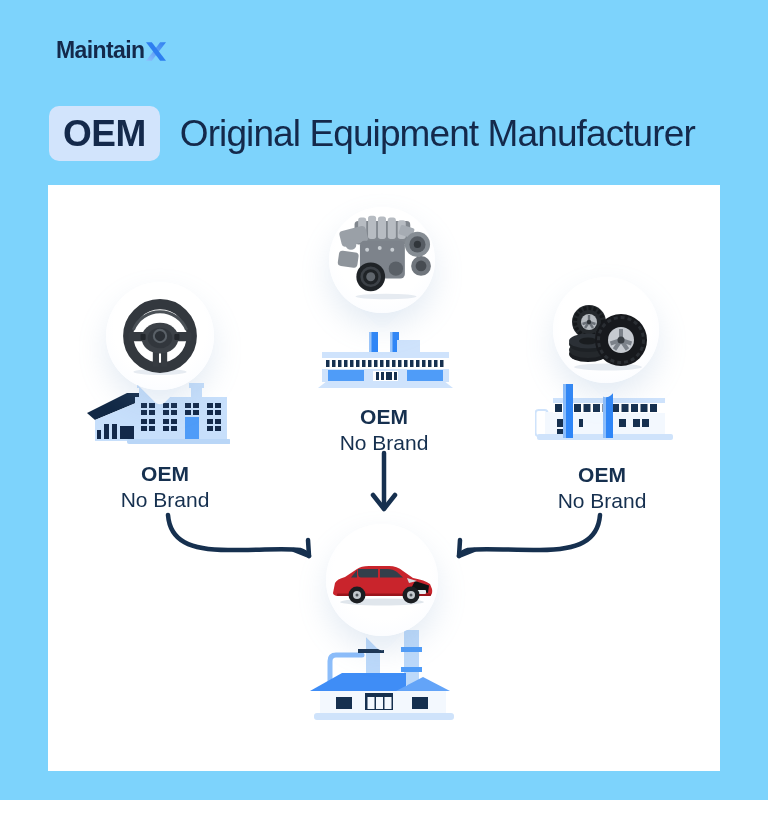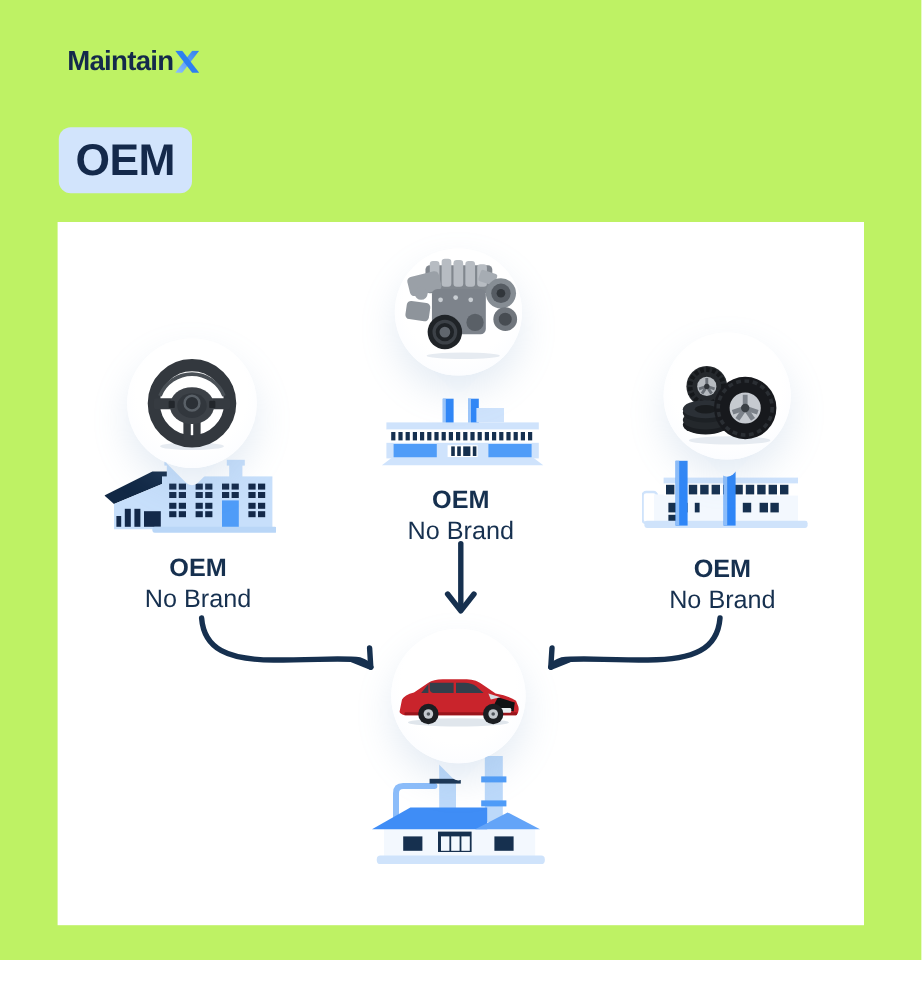--- a/index.html
+++ b/index.html
@@ -1,19 +1,19 @@
 <!DOCTYPE html>
 <html><head>
 <meta charset="utf-8">
 <style>
   * { margin:0; padding:0; box-sizing:border-box; }
   html,body { width:768px; height:820px; }
   body { font-family:"Liberation Sans","DejaVu Sans",sans-serif; }
 
-  .page { position:relative; width:768px; height:800px; background:#bef264; overflow:hidden; }
+  .page { position:relative; width:768px; height:800px; background:#7dd3fc; overflow:hidden; }
 
   
   .logo { position:absolute; left:56px; top:37px; display:flex; align-items:center; gap:1px; }
   .logo-text { font-size:23px; font-weight:800; color:#14294b; letter-spacing:-0.6px; }
   .logo-x { width:20px; height:19px; margin-left:1px; margin-top:2px; }
 
   
   .header { position:absolute; left:49px; top:106px; display:flex; align-items:center; gap:20px; }
   .badge { background:#d2e4fc; color:#14294b; font-weight:700; font-size:37px;
            height:55px; padding:0 14px; border-radius:10px; display:flex; align-items:center;
@@ -56,20 +56,21 @@
             <stop offset="1" stop-color="#2e7ff0"></stop>
         </linearGradient>
       </defs>
       <polygon points="17,0 24,0 7,22 0,22" fill="url(#xg)"></polygon>
       <polygon points="0,0 7,0 24,22 17,22" fill="#2e7ff0"></polygon>
     </svg>
   </div>
 
   <div class="header">
     <div class="badge">OEM</div>
+    <div class="title">Original Equipment Manufacturer</div>
   </div>
 
   <div class="card">
 
     <svg class="arrows" viewBox="0 0 672 586" fill="none" stroke="#16304f" stroke-width="4.5" stroke-linecap="round" stroke-linejoin="round">
       <path d="M336,268 L336,321"></path>
       <path d="M325,310 L336,324 L347,310"></path>
       <path d="M120,330 C122,356 142,365 180,365 S238,363 252,365 Q258,367 261,371"></path>
       <path d="M246,365 L261,371 L260,355"></path>
       <path d="M552,330 C550,356 530,365 492,365 S434,363 420,365 Q414,367 411,371"></path>

